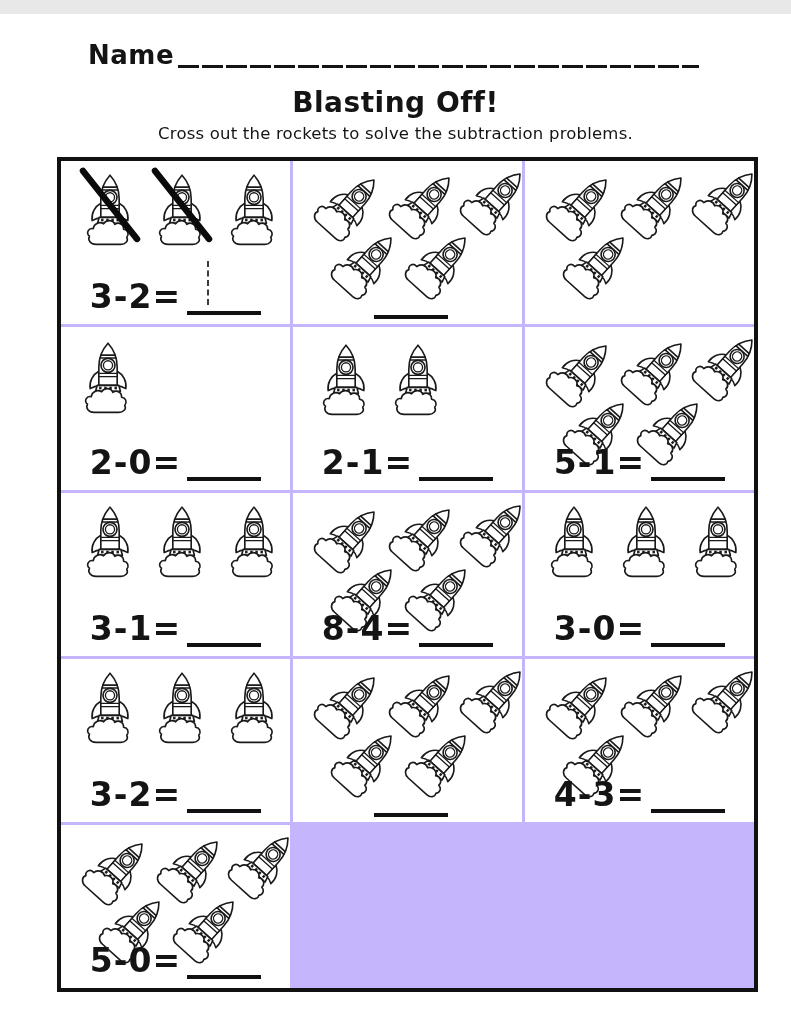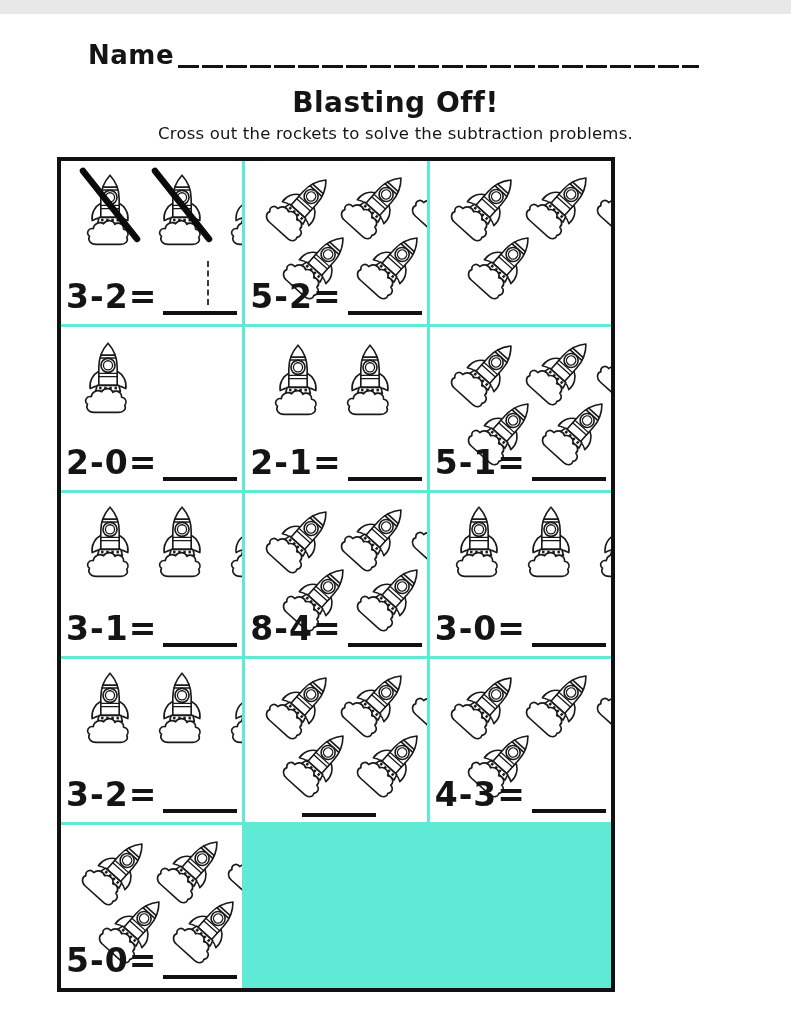--- a/index.html
+++ b/index.html
@@ -14,22 +14,22 @@
   .name-line{
     flex:1;height:30px;margin-left:4px;
     background:repeating-linear-gradient(90deg,#141414 0 21px,transparent 21px 24px) bottom/100% 3px no-repeat;
   }
   .title{position:absolute;left:0;right:0;top:72px;text-align:center;
     font-size:28px;font-weight:800;letter-spacing:.5px;}
   .subtitle{position:absolute;left:0;right:0;top:110px;text-align:center;
     font-size:16.5px;font-weight:500;letter-spacing:.2px;}
   
   .grid{
-    position:absolute;left:57px;top:143px;width:558px;height:835px;
-    box-sizing:border-box;border:4px solid #111;background:#5eead4;
+    position:absolute;left:57px;top:143px;width:701px;height:835px;
+    box-sizing:border-box;border:4px solid #111;background:#c4b5fd;
     display:grid;grid-template-columns:repeat(3,1fr);grid-template-rows:repeat(5,1fr);gap:3px;
   }
   .cell{background:#fff;position:relative;overflow:hidden;}
   
   .rocket{position:absolute;width:54px;height:73px;}
   .rocket svg.rsvg{display:block;width:100%;height:100%;overflow:visible;}
   .rocket.tilted{transform:rotate(42deg);}
   svg.slash{position:absolute;left:0;top:0;width:100%;height:100%;overflow:visible;pointer-events:none;}
   
   .problem{position:absolute;left:0;right:0;bottom:8px;text-align:center;white-space:nowrap;}
@@ -123,21 +123,21 @@
         <div class="rocket tilted" style="left: 48px; top: 66px;">
           <svg class="rsvg" viewBox="0 0 100 135">
             <use href="#rkt"></use>
           </svg>
         </div>
         <div class="rocket tilted" style="left: 122px; top: 66px;">
           <svg class="rsvg" viewBox="0 0 100 135">
             <use href="#rkt"></use>
           </svg>
         </div>
-        <div class="problem"><span class="eq">5-2=</span><span class="blank"></span></div>
+        <div class="problem"><span class="blank"></span></div>
       </div>
       <div class="cell">
         <div class="rocket tilted" style="left: 31px; top: 8px;">
           <svg class="rsvg" viewBox="0 0 100 135">
             <use href="#rkt"></use>
           </svg>
         </div>
         <div class="rocket tilted" style="left: 106px; top: 6px;">
           <svg class="rsvg" viewBox="0 0 100 135">
             <use href="#rkt"></use>

